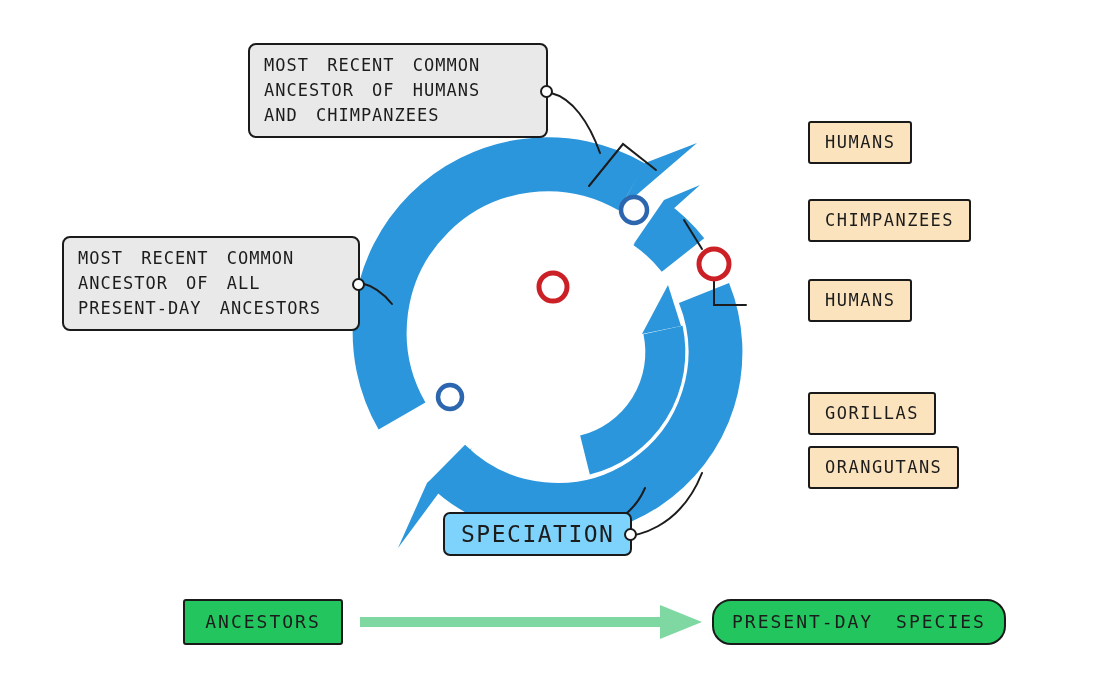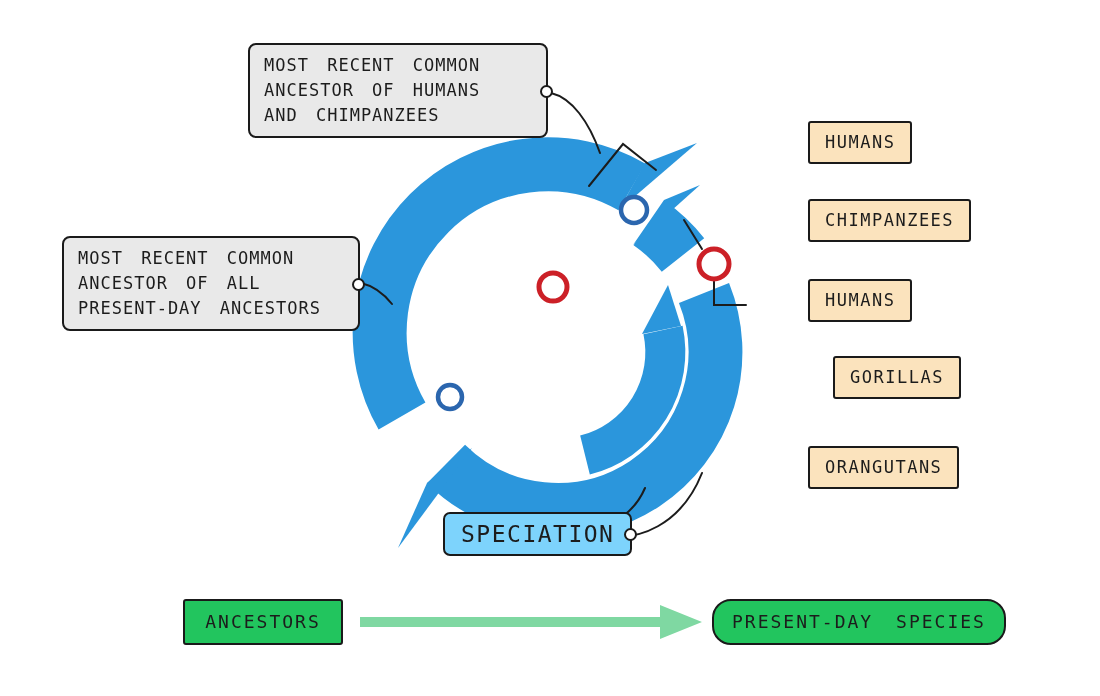--- a/index.html
+++ b/index.html
@@ -29,21 +29,21 @@
     padding:12px 18px;font-size:18px;letter-spacing:2px;word-spacing:10px;line-height:1;
     white-space:nowrap;text-align:center;
   }
   
   .callout-top{left:248px;top:43px;width:268px;}
   .callout-left{left:62px;top:236px;width:266px;}
   .speciation{left:443px;top:512px;}
   .sp-0{left:808px;top:121px;text-align:center;}
   .sp-1{left:808px;top:199px;}
   .sp-2{left:808px;top:279px;}
-  .sp-3{left:808px;top:356px;margin-left:25px;}
+  .sp-3{left:808px;top:392px;}
   .sp-4{left:808px;top:446px;}
   .gb-ancestors{left:183px;top:599px;min-width:120px;}
   .gb-present{left:712px;top:599px;min-width:244px;border-radius:19px;}
 </style>
 </head>
 <body>
 
 <div class="canvas">
 
   <svg class="layer-svg" width="1100" height="696" viewBox="0 0 1100 696">

